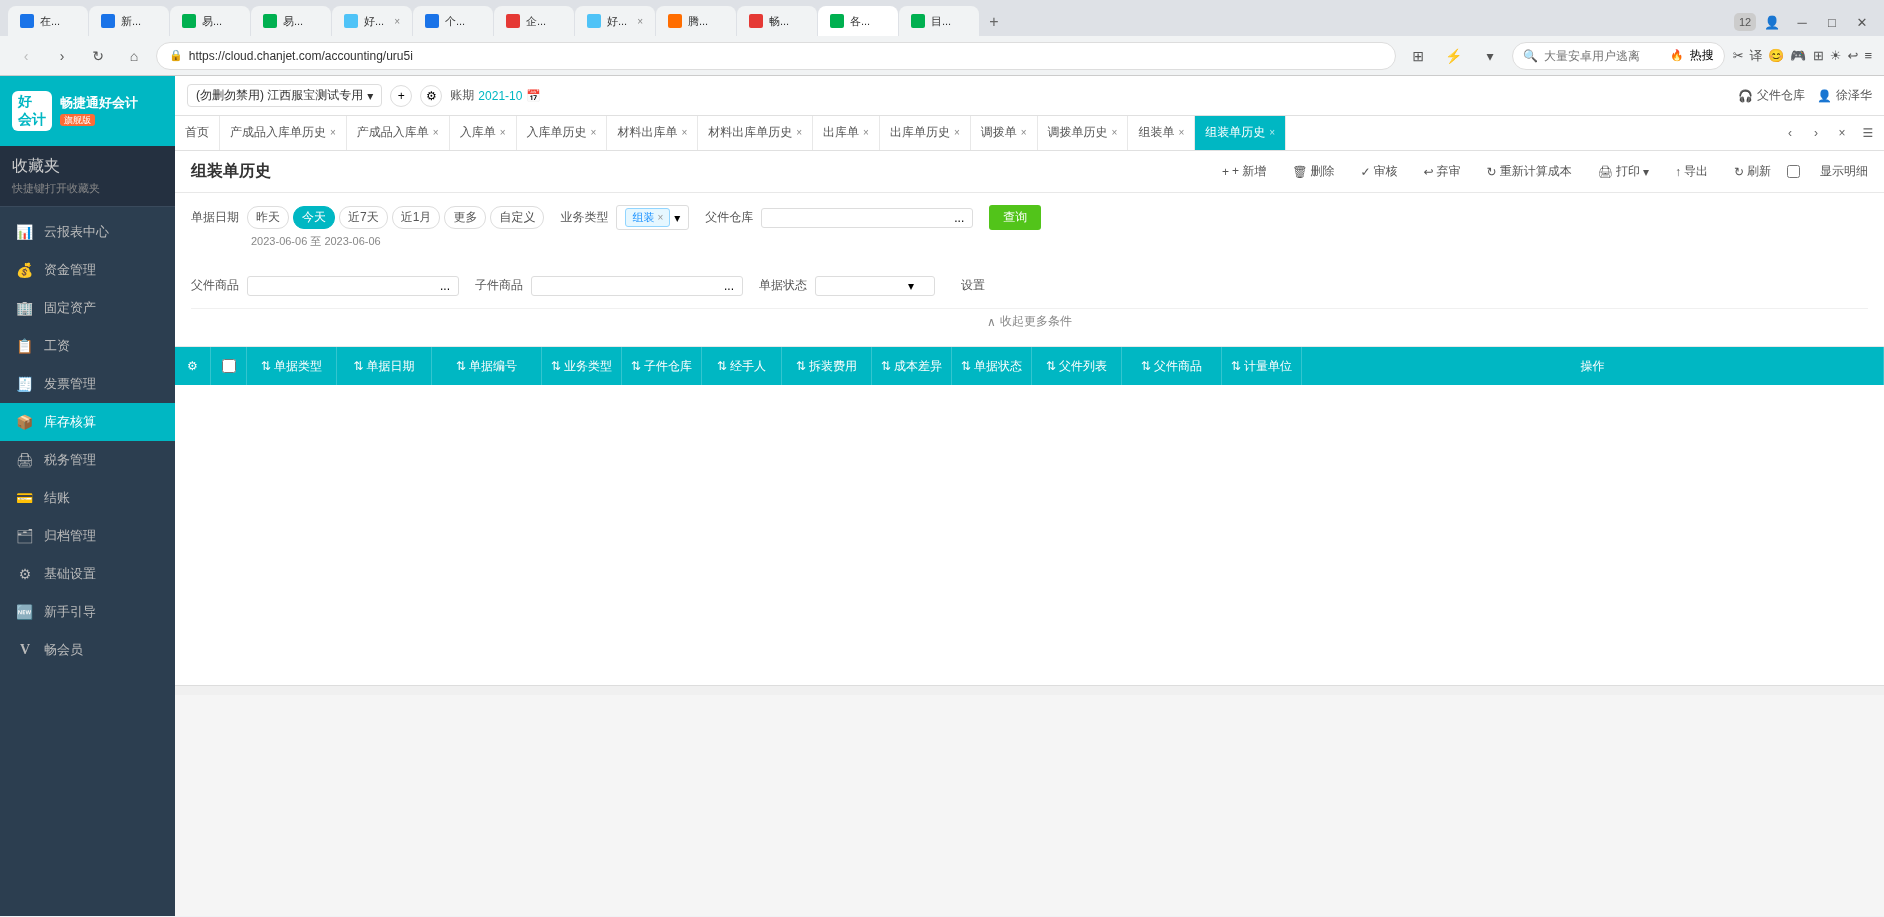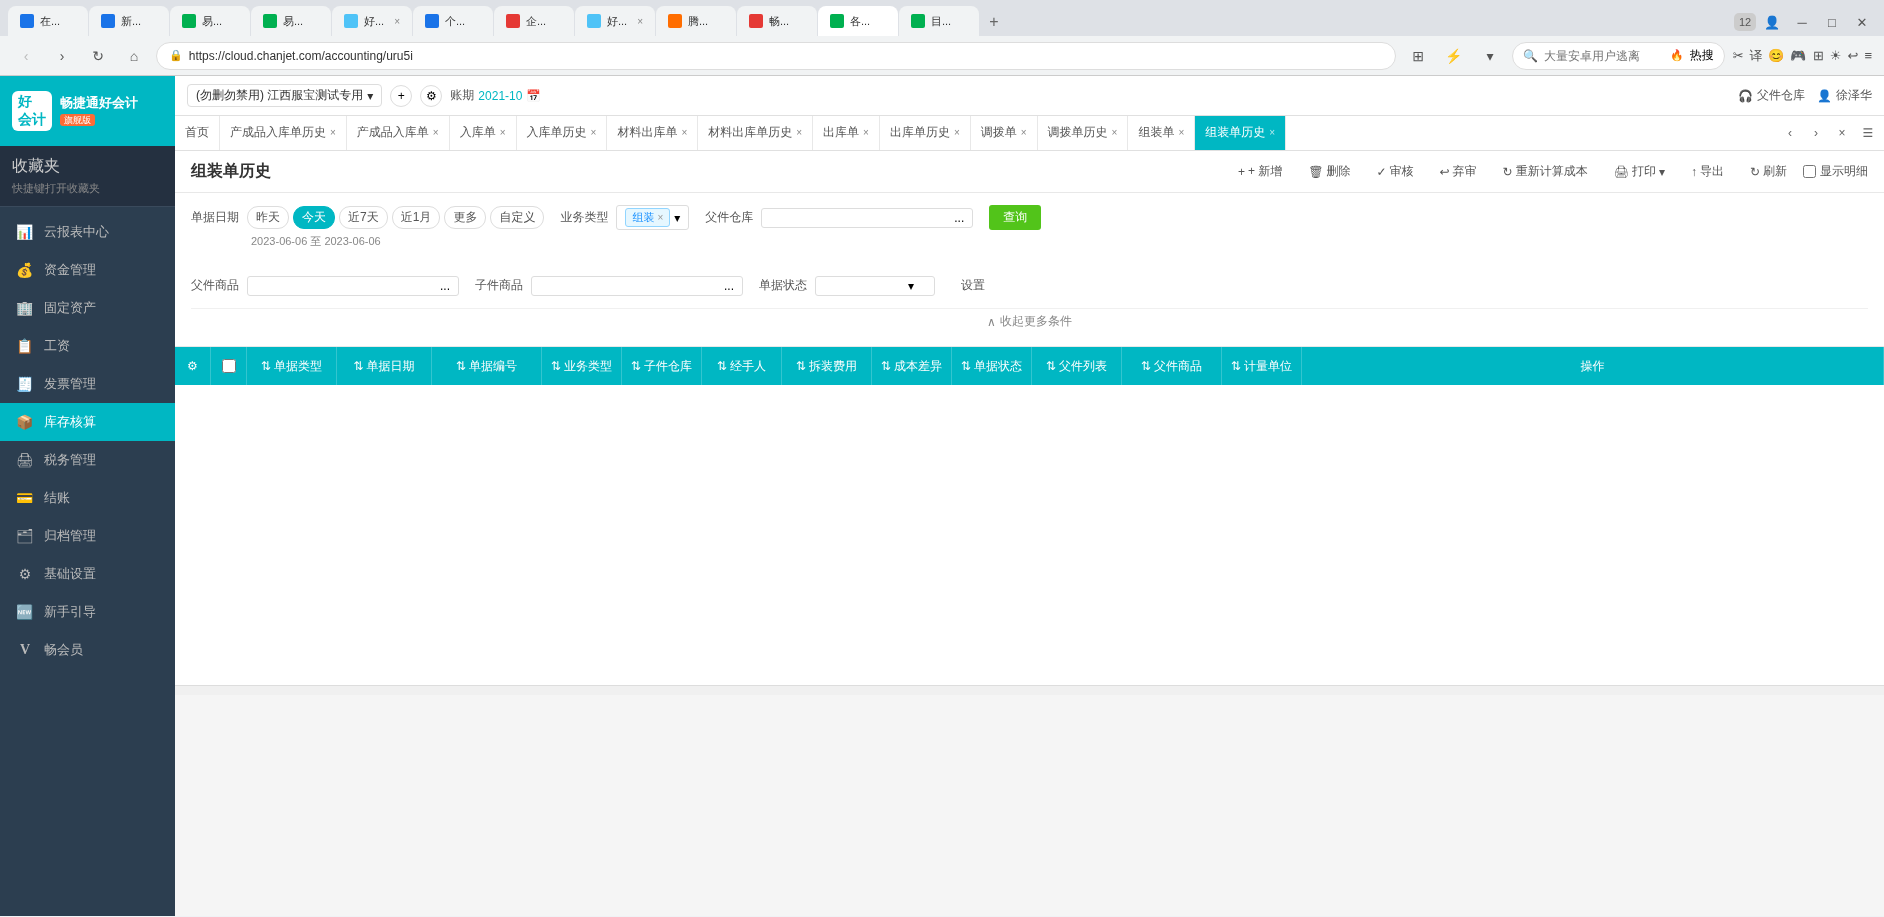--- a/index.html
+++ b/index.html
@@ -67,21 +67,21 @@
 
     
     .page-content { flex: 1; overflow: auto; padding: 0; }
 
     
     .action-bar { display: flex; align-items: center; padding: 8px 16px; background: #fff; border-bottom: 1px solid #e8e8e8; gap: 8px; flex-shrink: 0; }
     .page-title { font-size: 16px; font-weight: bold; color: #333; margin-right: 8px; }
     .action-bar-right { margin-left: auto; display: flex; align-items: center; gap: 6px; }
     .action-btn { display: flex; align-items: center; gap: 3px; padding: 4px 10px; border: none; background: none; cursor: pointer; font-size: 12px; color: #555; border-radius: 3px; }
     .action-btn.green { background: #52c41a; color: #fff; border: none; padding: 4px 14px; border-radius: 3px; }
-    .show-detail-check { display: flex; align-items: center; gap: 4px; font-size: 12px; color: #555; }
+    .show-detail-check { display: flex; align-items: center; gap: 20px; font-size: 12px; color: #555; }
 
     
     .filter-area { background: #fff; padding: 12px 16px; border-bottom: 1px solid #e8e8e8; }
     .filter-row { display: flex; align-items: center; gap: 16px; margin-bottom: 10px; flex-wrap: wrap; }
     .filter-group { display: flex; align-items: center; gap: 8px; }
     .filter-label { color: #555; font-size: 12px; white-space: nowrap; }
     .date-filter { display: flex; align-items: center; gap: 4px; }
     .date-btn { padding: 2px 8px; border: 1px solid #ddd; border-radius: 11px; cursor: pointer; font-size: 12px; color: #555; background: #fff; }
     .date-btn.active { background: #00b7c3; color: #fff; border-color: #00b7c3; }
     .date-range { font-size: 11px; color: #888; margin-top: 2px; }

